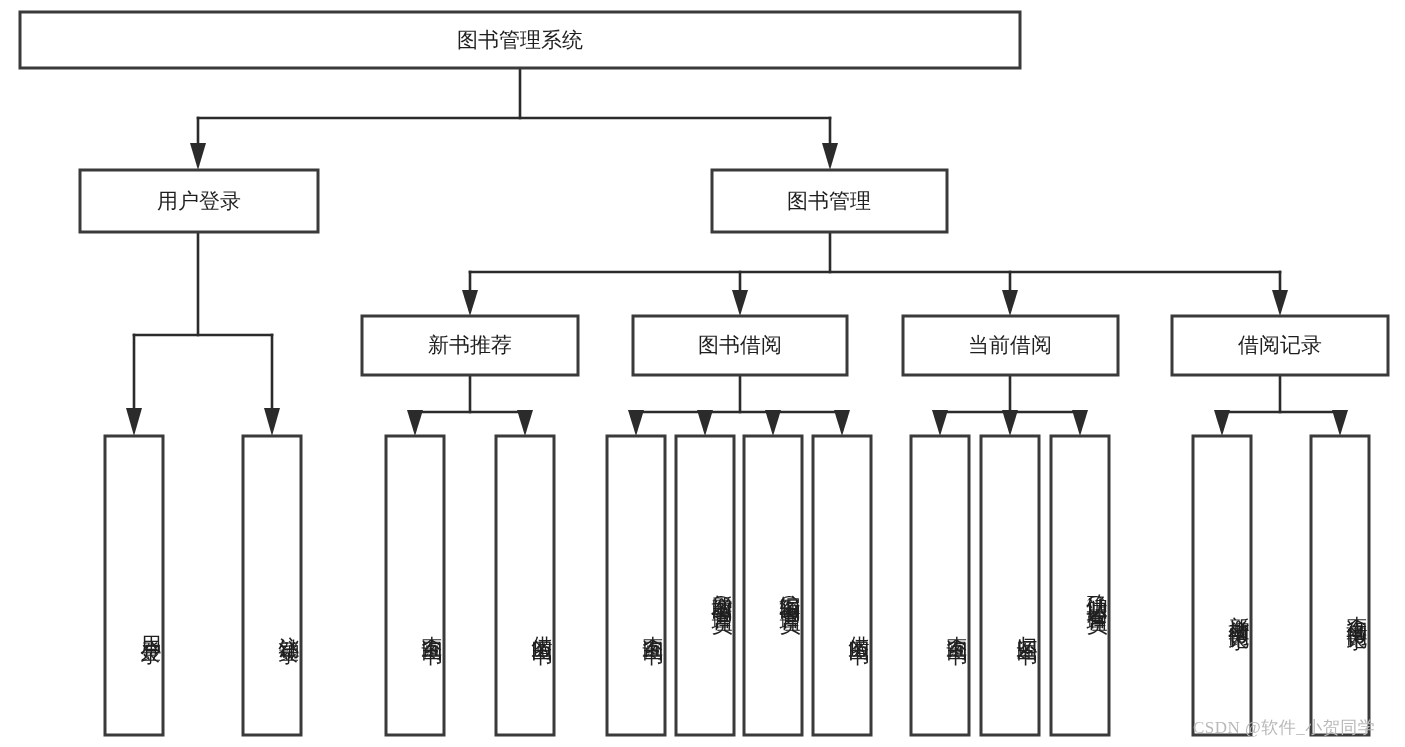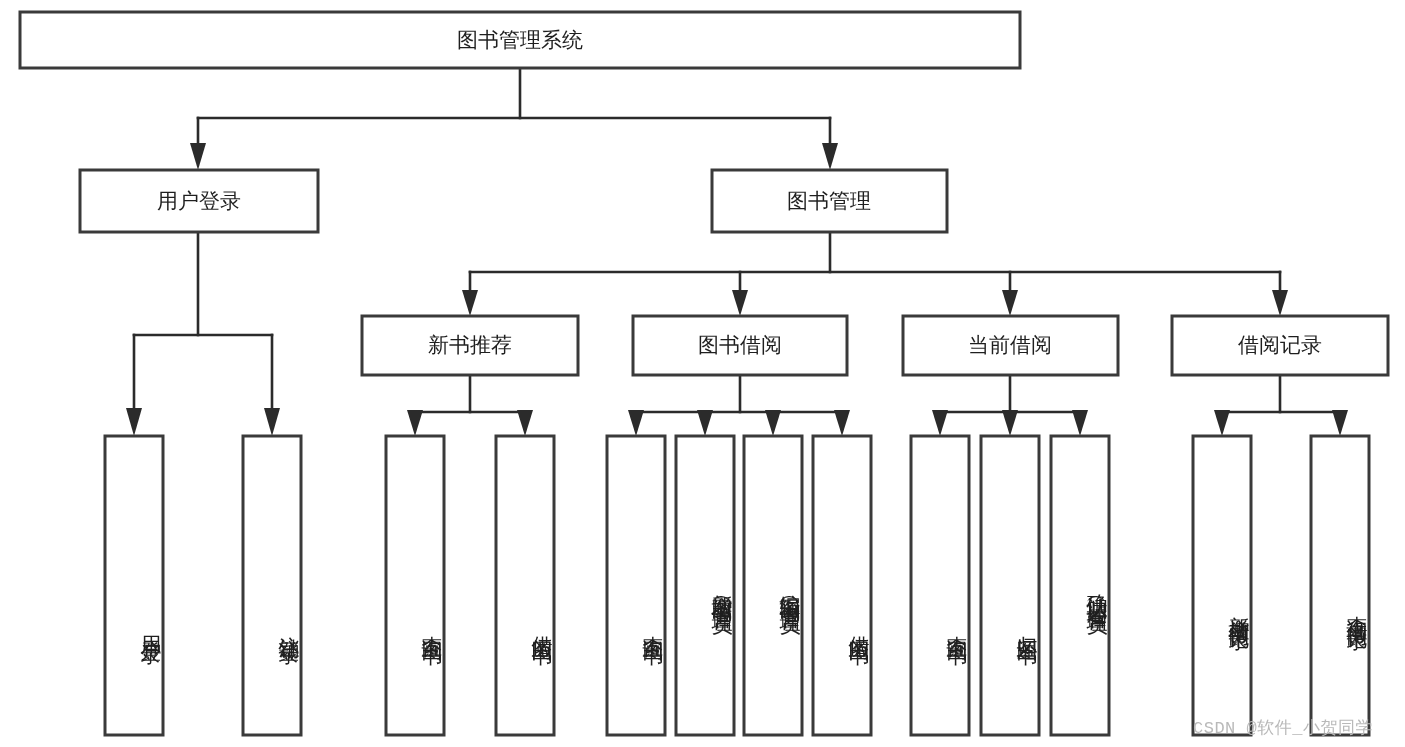--- a/index.html
+++ b/index.html
@@ -48,21 +48,21 @@
   }
   .node-label-h {
     font-family: "DejaVu Sans", "Liberation Sans", sans-serif;
     font-size: 21px;
     fill: #1f1f1f;
     text-anchor: middle;
     dominant-baseline: middle;
   }
   .watermark-text {
     position: absolute;
-    font-family: Liberation Mono, monospace;
+    font-family: Liberation Serif, serif;
     font-size: 17px;
     color: #b9b9b9;
     white-space: nowrap;
     letter-spacing: 0.5px;
     pointer-events: none;
   }
   .vlabel {
     position: absolute;
     writing-mode: vertical-rl;
     text-orientation: upright;

